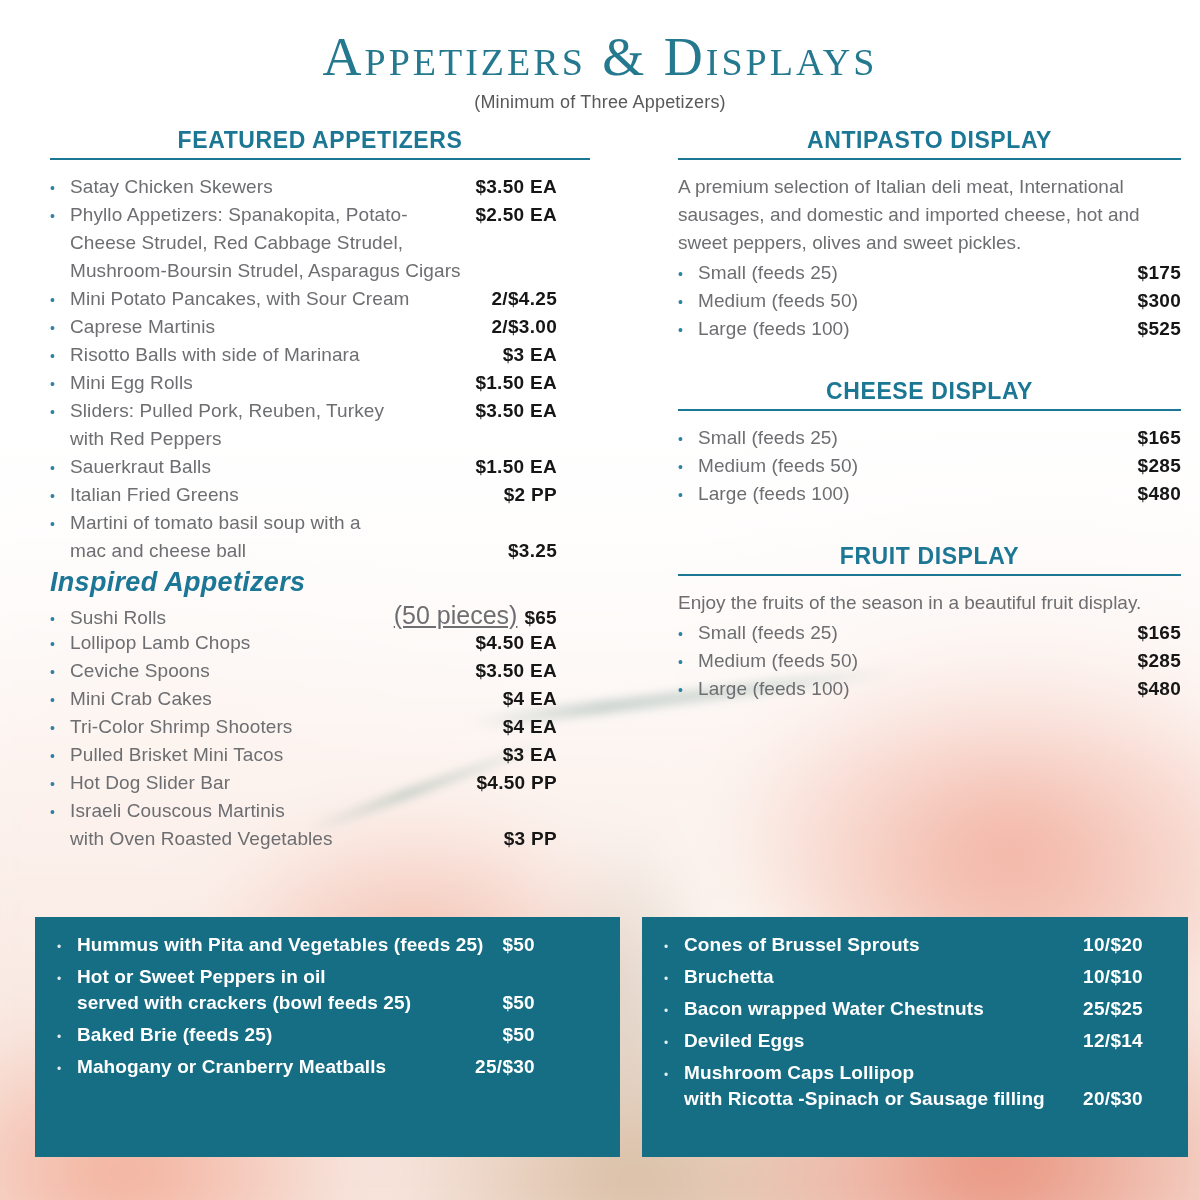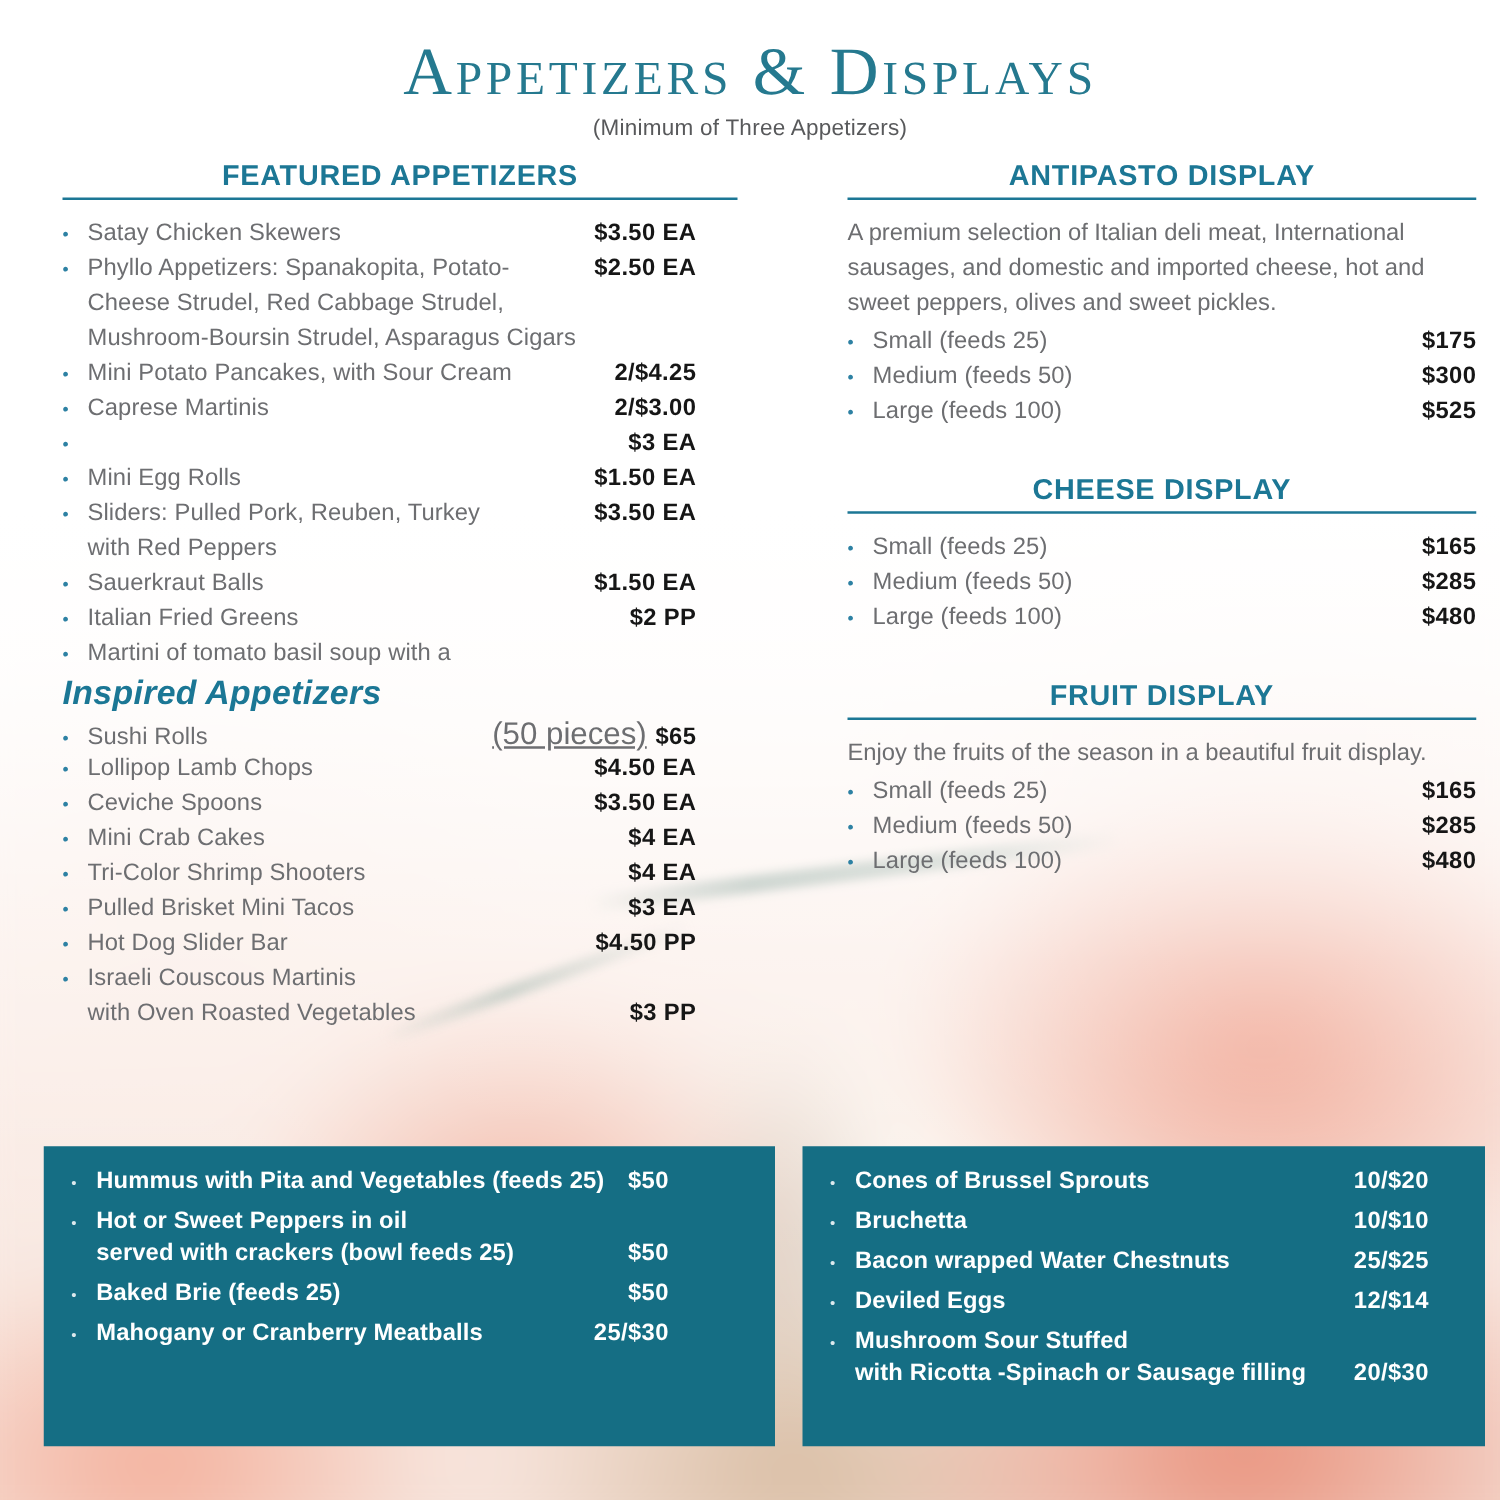--- a/index.html
+++ b/index.html
@@ -146,20 +146,21 @@
       <span class="fill"></span>
 
       <span class="price">2/$3.00</span>
     </div>
 
   </div>
 
   <div class="row">
     <div class="line l1">
       <span class="bullet">•</span>
+      <span class="nm">Risotto Balls with side of Marinara</span>
       <span class="fill"></span>
 
       <span class="price">$3 EA</span>
     </div>
 
   </div>
 
   <div class="row">
     <div class="line l1">
       <span class="bullet">•</span>
@@ -208,20 +209,25 @@
     </div>
 
   </div>
 
   <div class="row">
     <div class="line l1">
       <span class="bullet">•</span>
       <span class="nm">Martini of tomato basil soup with a</span>
       <span class="fill"></span>
 
+    </div>
+    <div class="line l2 cont">
+      <span class="nm">mac and cheese ball</span>
+      <span class="fill"></span>
+      <span class="price">$3.25</span>
     </div>
 
   </div>
 </div>
     </section>
     <section>
       <h3 class="script-heading">Inspired Appetizers</h3>
       <div class="items">
   <div class="row">
     <div class="line l1">
@@ -530,21 +536,21 @@
       <span class="fill"></span>
 
       <span class="price">12/$14</span>
     </div>
 
   </div>
 
   <div class="row">
     <div class="line l1">
       <span class="bullet">•</span>
-      <span class="nm">Mushroom Sour Stuffed</span>
+      <span class="nm">Mushroom Caps Lollipop</span>
       <span class="fill"></span>
 
     </div>
     <div class="line l2 cont">
       <span class="nm">with Ricotta -Spinach or Sausage filling</span>
       <span class="fill"></span>
       <span class="price">20/$30</span>
     </div>
 
   </div>

